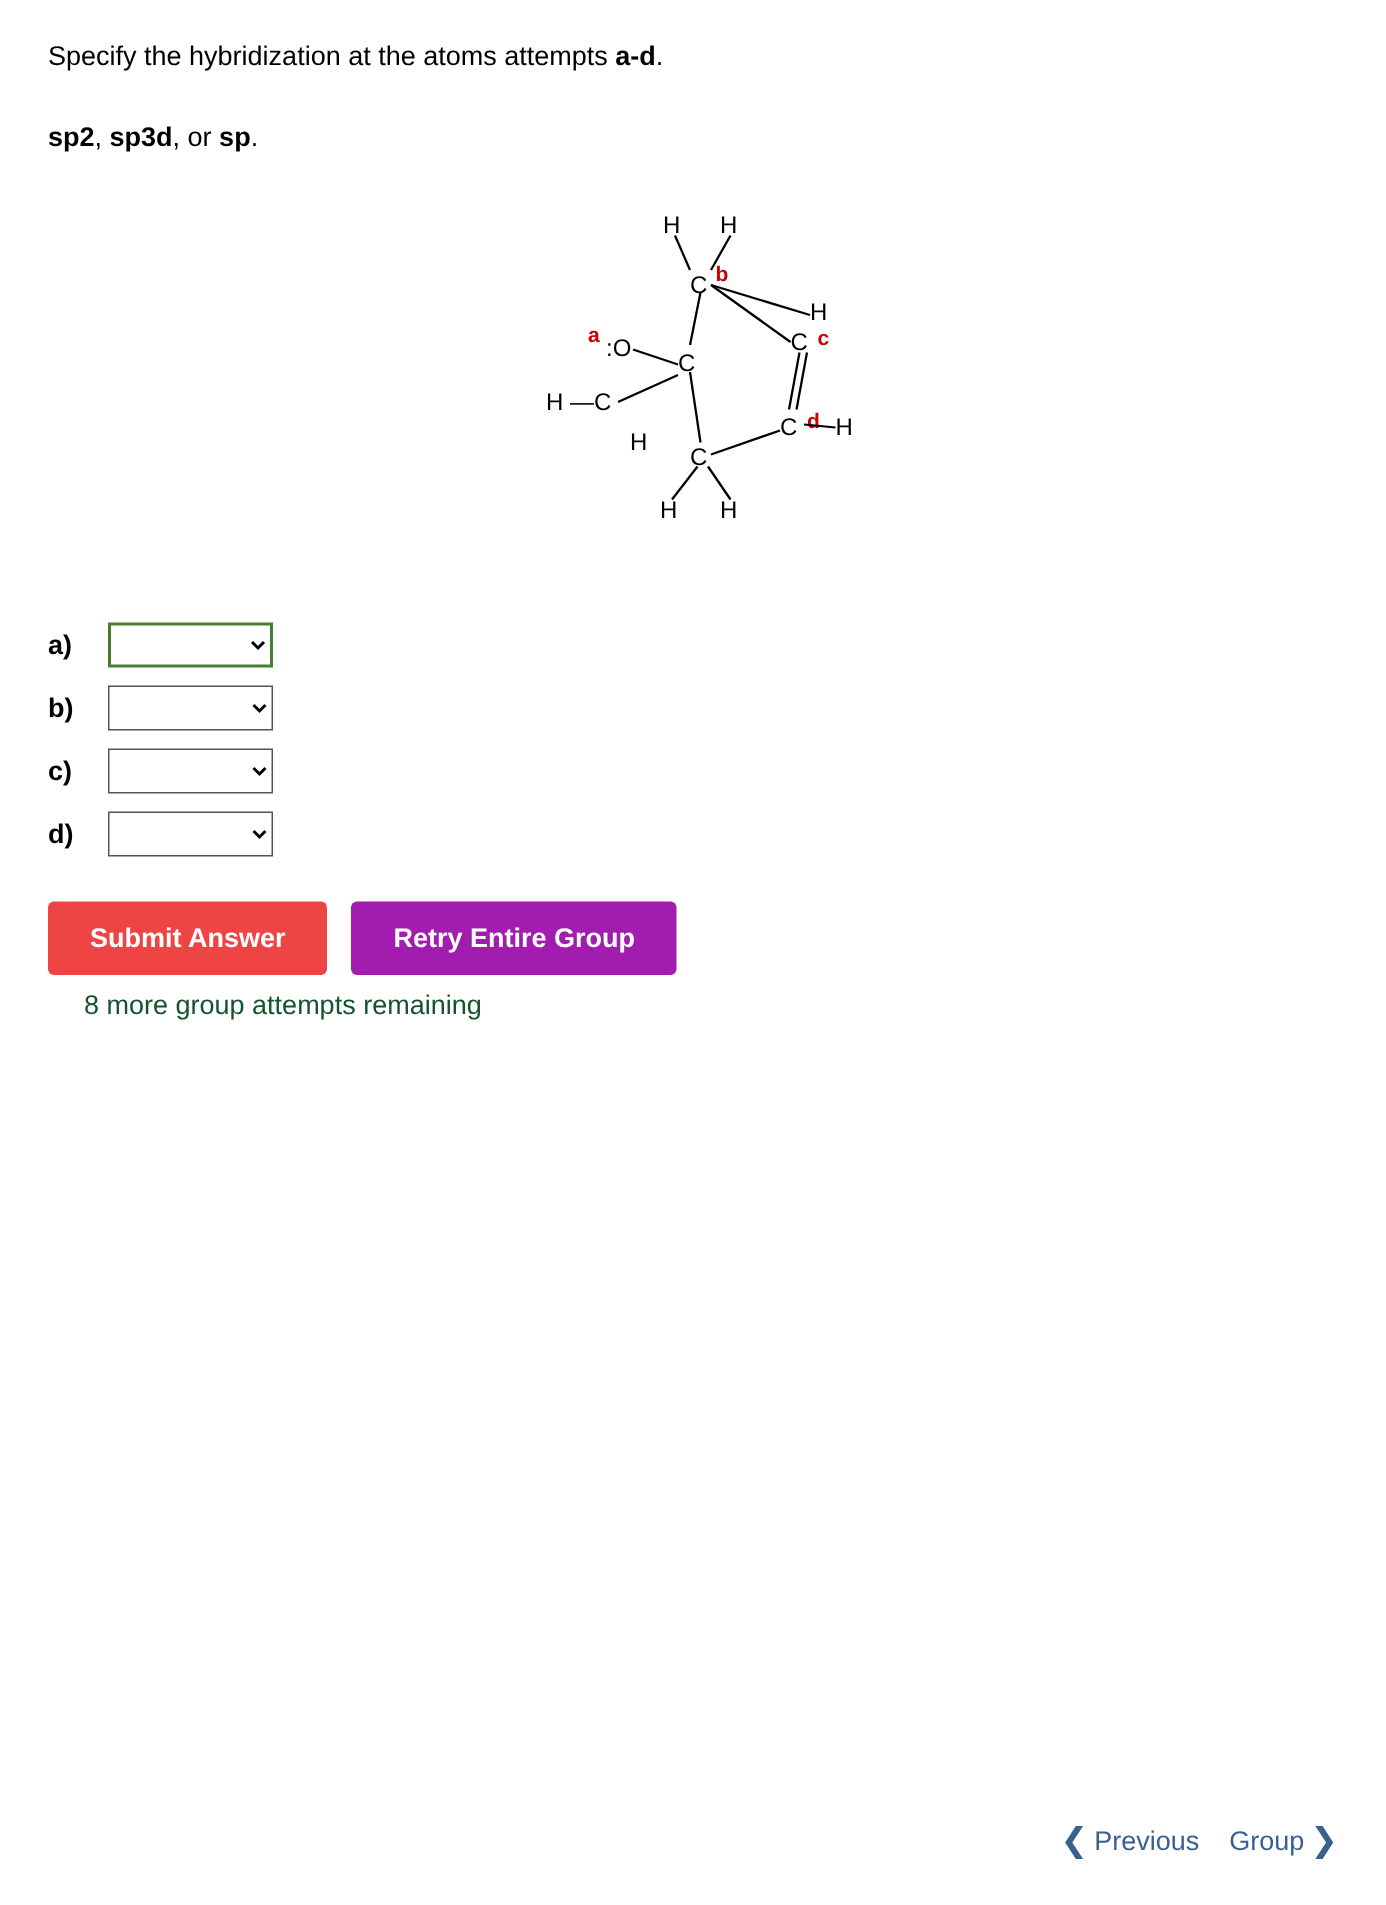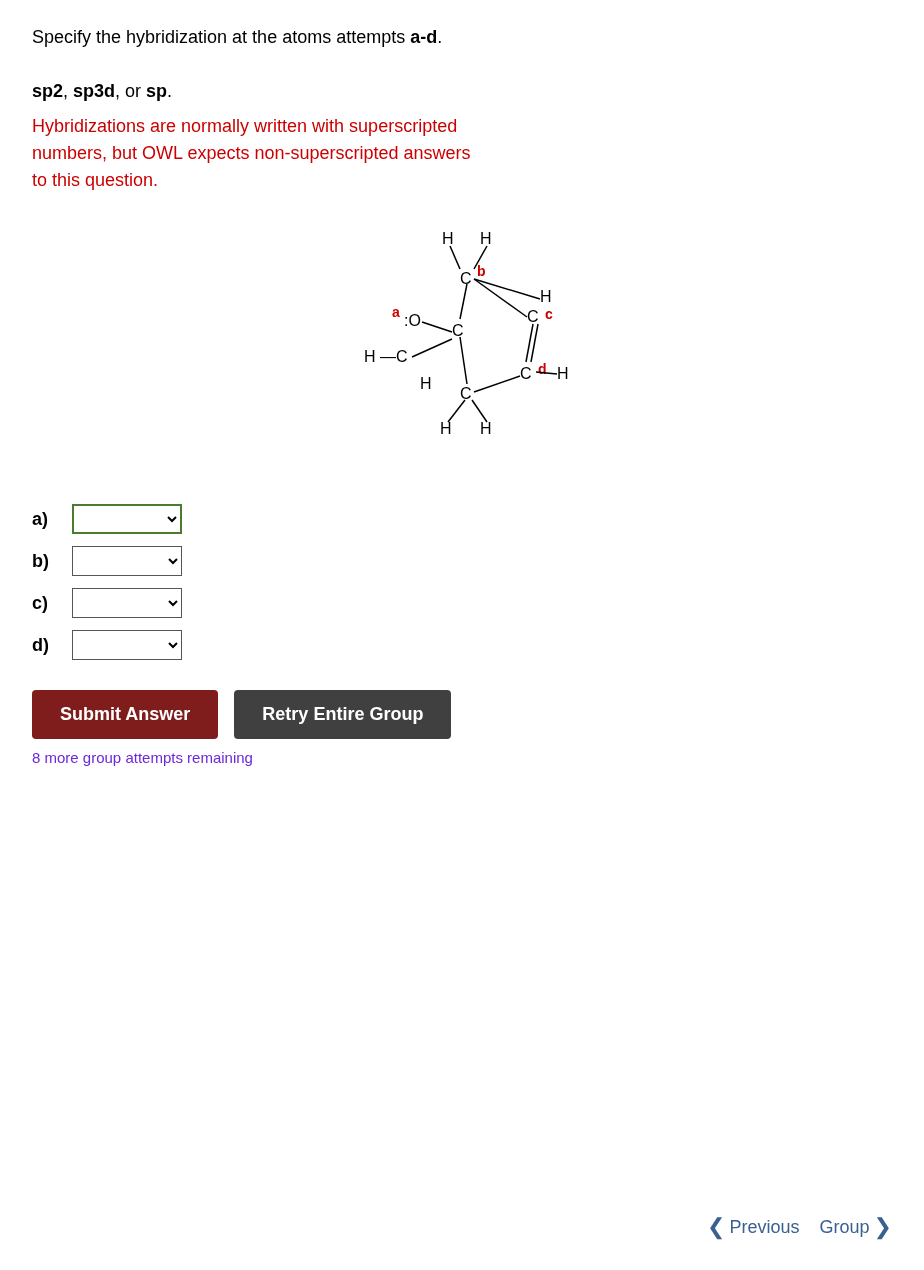--- a/index.html
+++ b/index.html
@@ -52,43 +52,44 @@
     .answer-row select.selected-a {
       border: 2px solid #4a7c2f;
     }
     .buttons-row {
       display: flex;
       align-items: center;
       gap: 16px;
       margin-bottom: 10px;
     }
     .btn-submit {
-      background: #7f1d1d;
+      background: #ef4444;
       color: #fff;
       border: none;
       padding: 14px 28px;
       font-size: 18px;
       font-weight: bold;
       cursor: pointer;
       border-radius: 4px;
     }
     .btn-retry {
-      background: #404040;
+      background: #a21caf;
       color: #fff;
       border: none;
       padding: 14px 28px;
       font-size: 18px;
       font-weight: bold;
       cursor: pointer;
       border-radius: 4px;
     }
     .attempts-text {
-      font-size: 15px;
-      color: #6d28d9;
+      font-size: 18px;
+      color: #14532d;
       margin-top: 6px;
+      margin-left: 24px;
     }
     .bottom-nav {
       position: absolute;
       bottom: 30px;
       right: 32px;
       display: flex;
       gap: 20px;
       align-items: center;
     }
     .nav-btn {
@@ -108,25 +109,20 @@
     }
   </style>
 </head>
 <body>
 
 <div class="question-text">
   <p>
     <span>Specify the hybridization at the atoms attempts </span><strong style="color:#000000;">a-d</strong><span>.</span><br>
     <br>
     <span><strong>sp2</strong>, <strong>sp3d</strong>, or <strong>sp</strong>.</span>
-  </p>
-  <p style="color:#c00; margin-top:8px;">
-    Hybridizations are normally written with superscripted<br>
-    numbers, but OWL expects non-superscripted answers<br>
-    to this question.
   </p>
 </div>
 
 <div class="molecule-container">
   <svg class="molecule-svg" viewBox="0 0 300 260">
 
     <text x="130" y="30" font-size="16" fill="#000" font-family="Arial">H</text>
     <text x="168" y="30" font-size="16" fill="#000" font-family="Arial">H</text>
 
     <line x1="138" y1="32" x2="148" y2="55" stroke="#000" stroke-width="1.5"></line>

